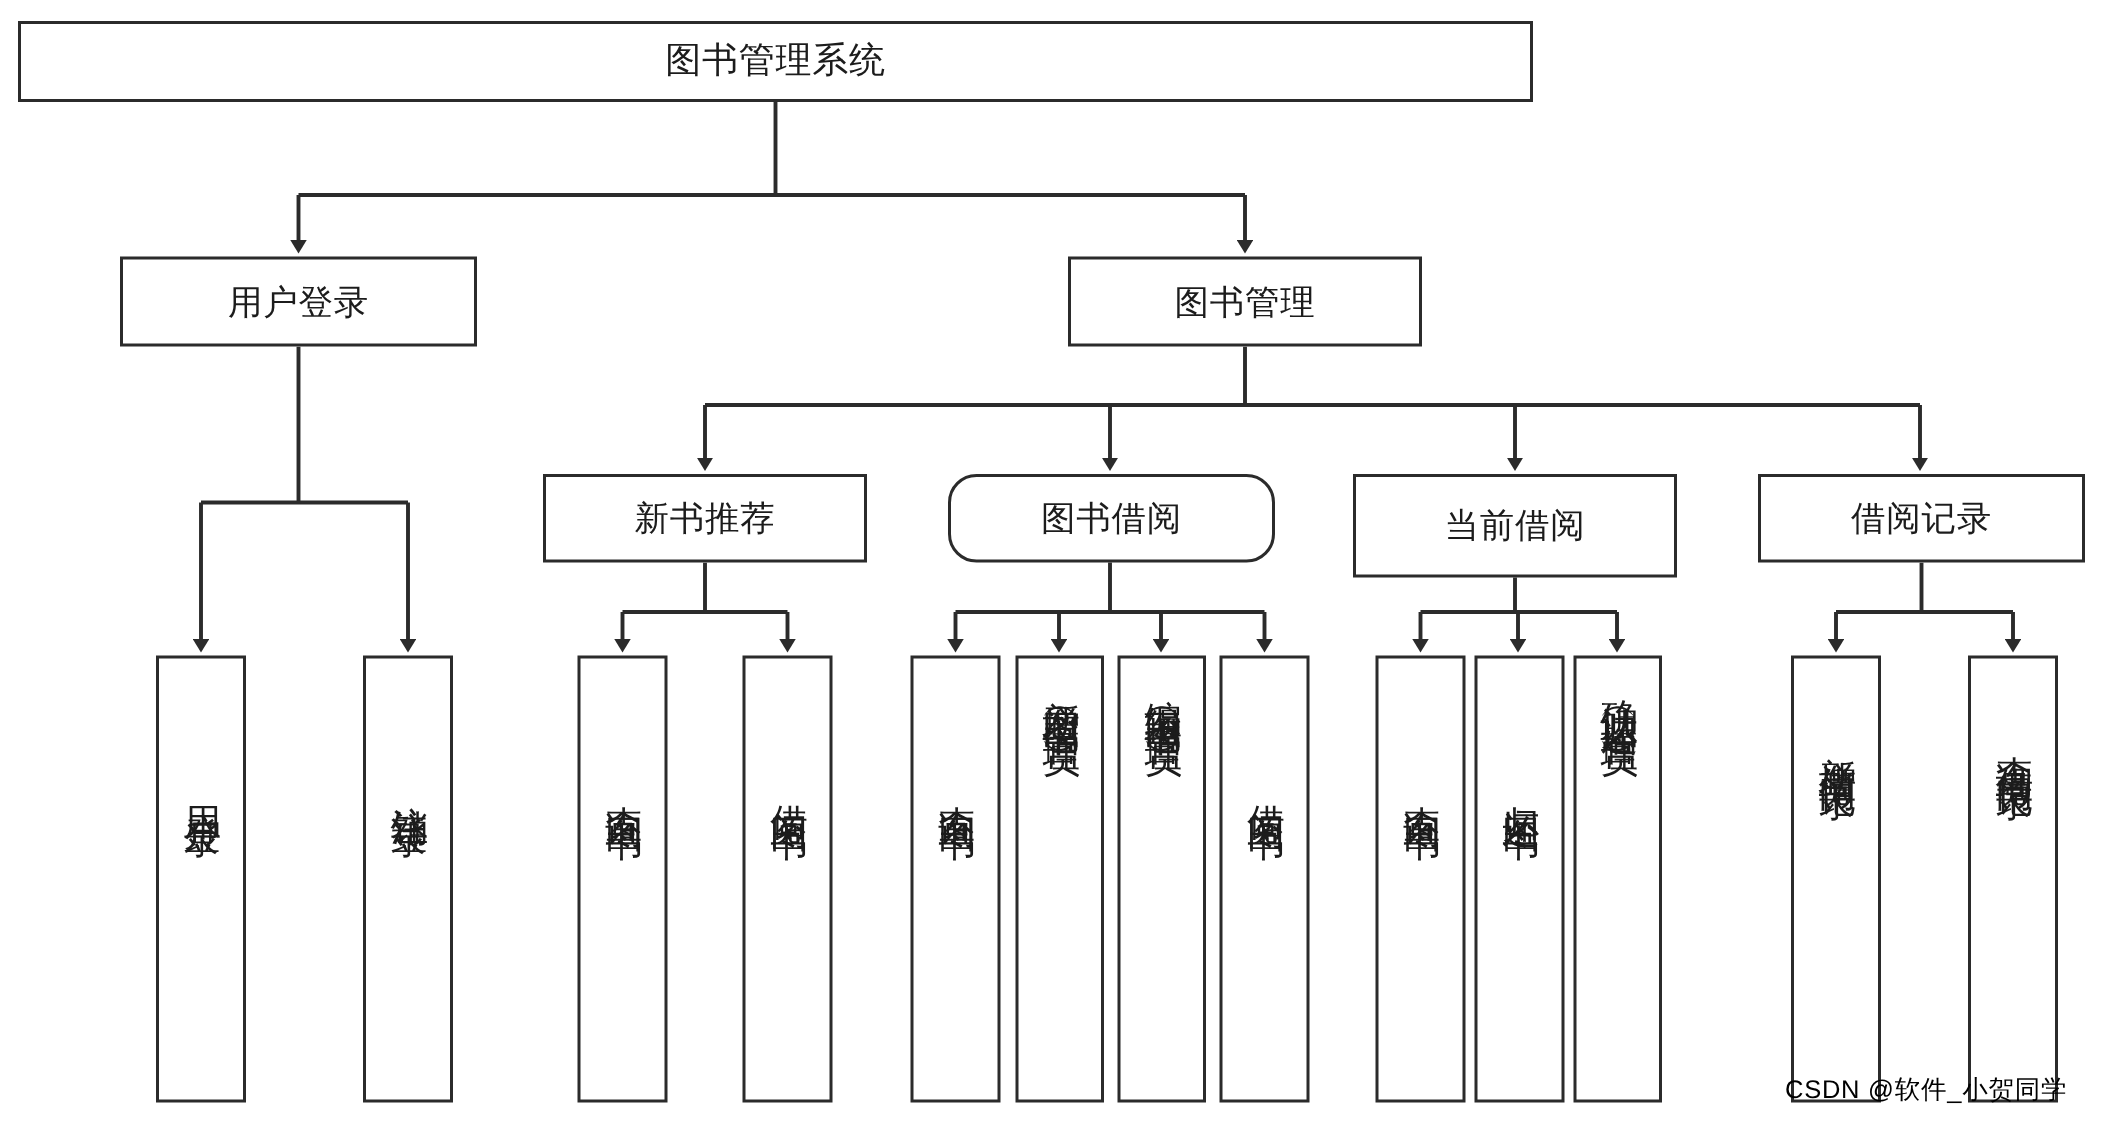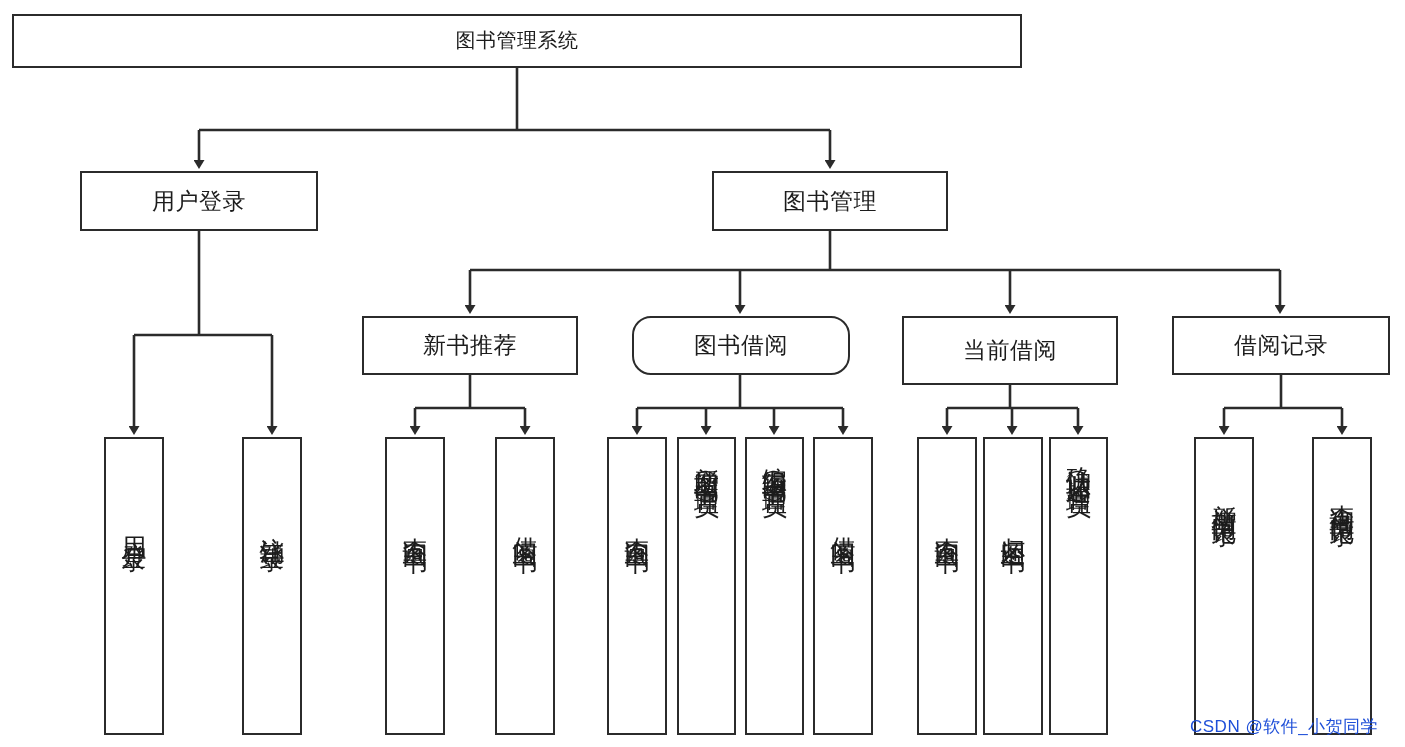--- a/index.html
+++ b/index.html
@@ -38,41 +38,41 @@
   .node-label {
     display: block;
     text-align: center;
     line-height: 1.08;
     letter-spacing: 0.5px;
   }
   
   .node.horiz .node-label {
     writing-mode: horizontal-tb;
   }
-  .node.lv0 { font-size: 20px; }
+  .node.lv0 { font-size: 24px; }
   .node.lv1 { font-size: 23px; }
   .node.lv2 { font-size: 23px; }
   
   .node.vert {
     align-items: flex-start;
     justify-content: center;
     padding-top: 10px;
   }
   .node.vert .node-label {
     writing-mode: vertical-rl;
     text-orientation: upright;
     font-size: 25px;
     line-height: 1.0;
     letter-spacing: 4px;
     white-space: nowrap;
   }
   .watermark {
     position: absolute;
     font-size: 17px;
-    color: #1d4ed8;
+    color: #000000;
     white-space: nowrap;
     letter-spacing: 0.5px;
   }
 </style>
 </head>
 <body>
 
 <div id="canvas">
 
   <svg id="wires" viewBox="0 0 1405 747" width="1405" height="747" xmlns="http://www.w3.org/2000/svg">

